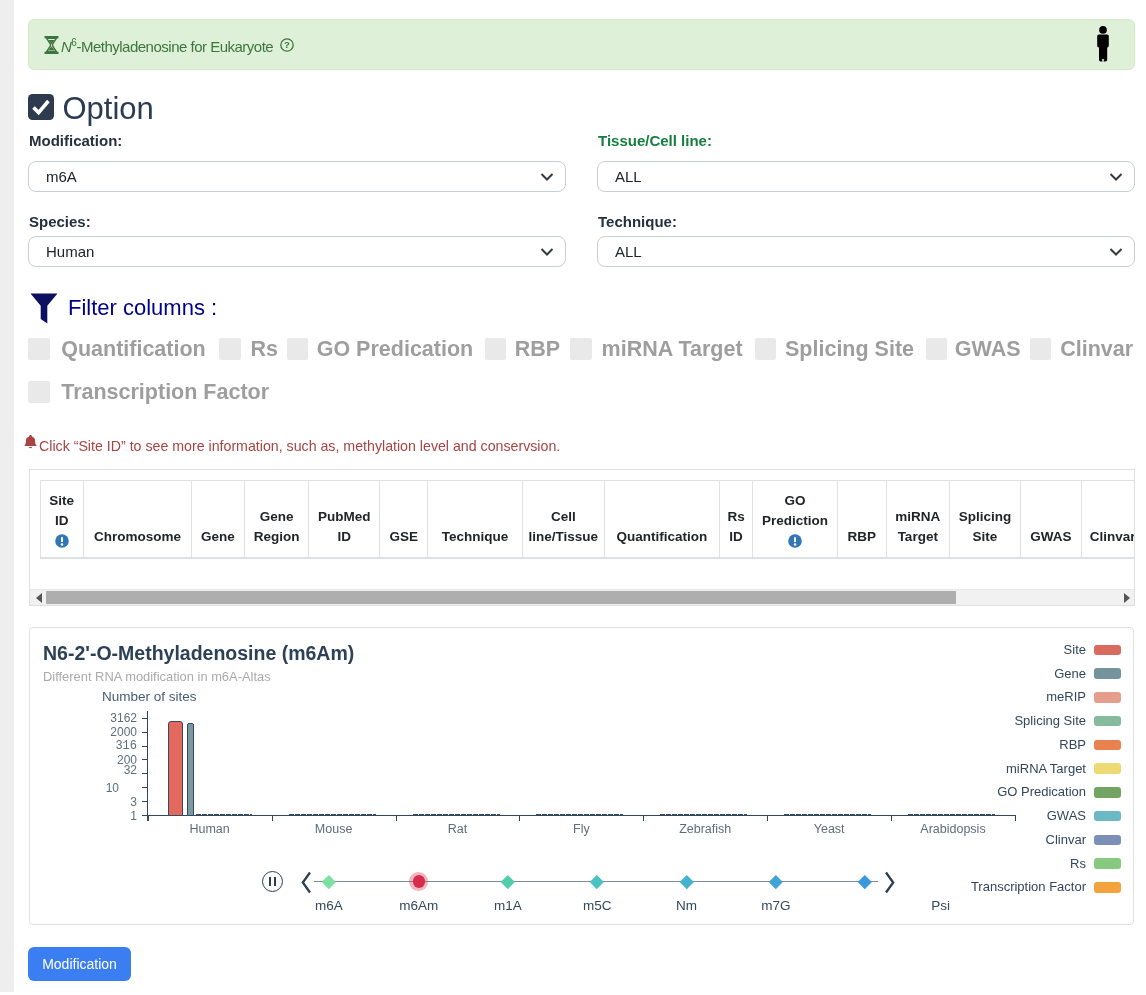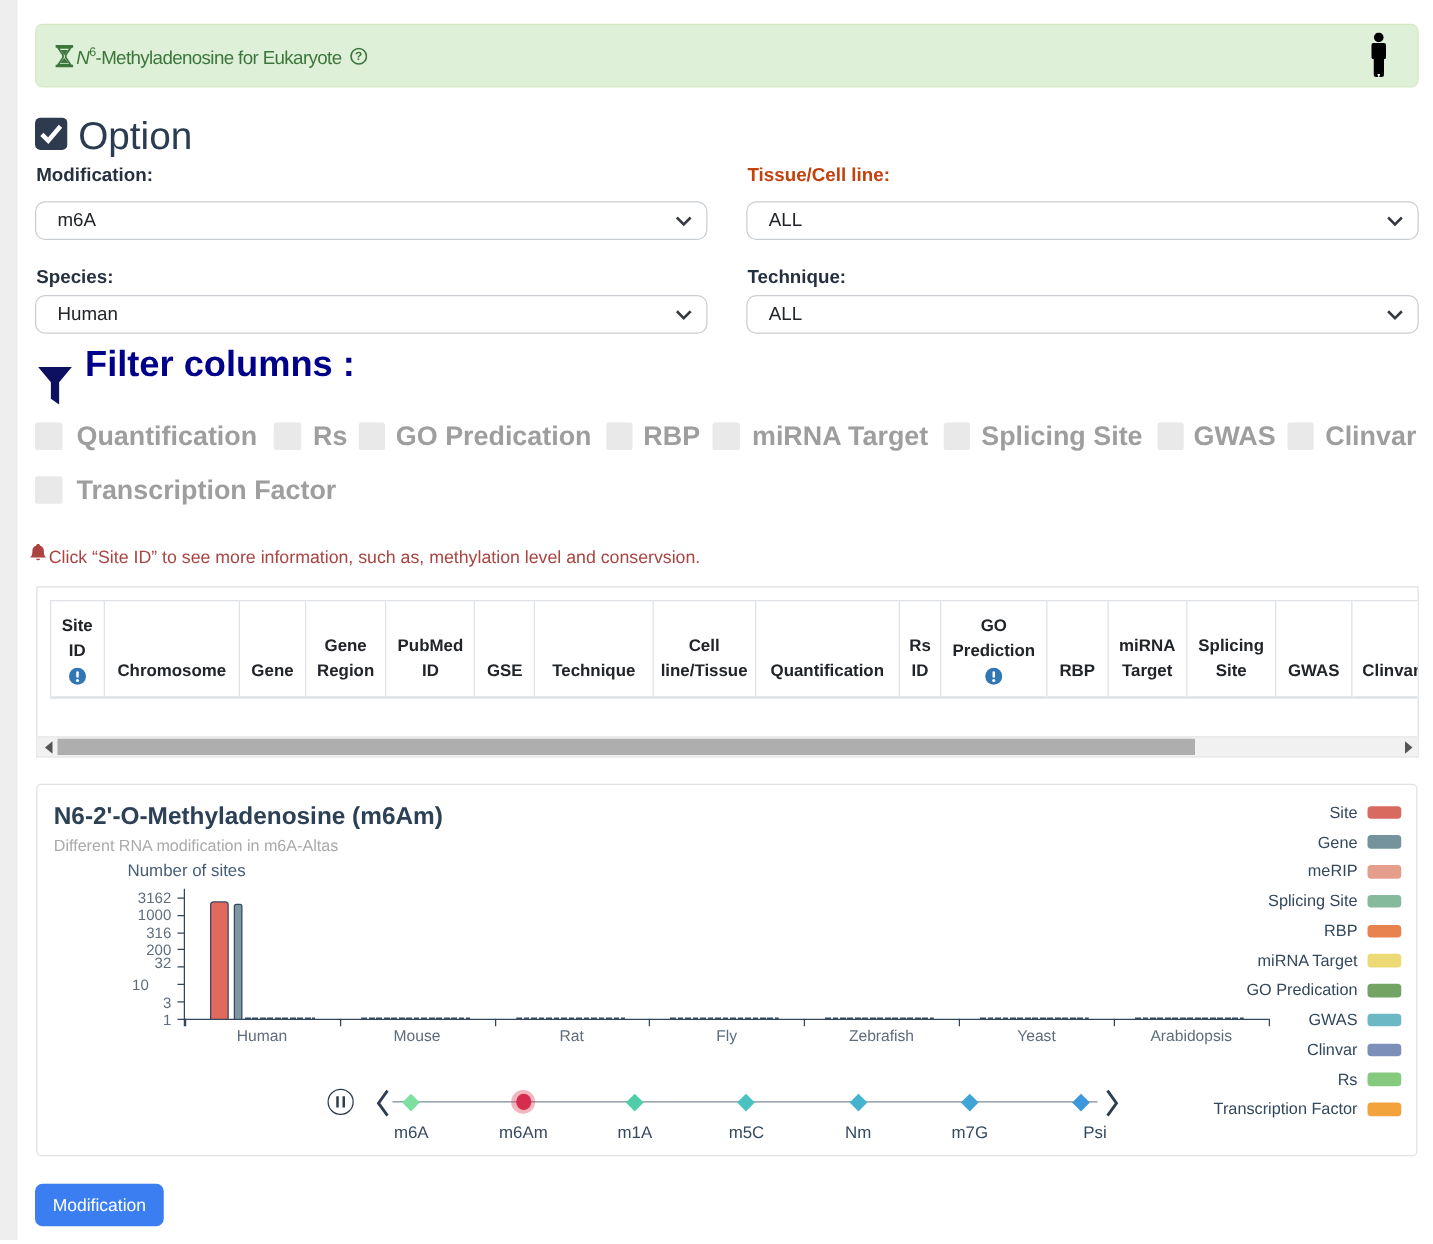--- a/index.html
+++ b/index.html
@@ -49,40 +49,40 @@
   <path d="M7 36.8 L5.9 33.2 h2.2 Z" fill="#fff"></path>
 </svg>
 
 <svg class="abs" style="left:28.3px;top:94px;" width="26" height="26" viewBox="0 0 26 26">
   <rect width="26" height="26" rx="4.5" fill="#2e3a4d"></rect>
   <path d="M5.5 13.5 L10.6 18.6 L20.4 7" stroke="#fff" stroke-width="3.6" fill="none"></path>
 </svg>
 <div class="abs" style="left:62.5px;top:91px;font-size:31px;color:#2b3b52;">Option</div>
 
 <div class="abs" style="left:29px;top:132px;font-size:15px;font-weight:bold;color:#263140;">Modification:</div>
-<div class="abs" style="left:598px;top:132px;font-size:15px;font-weight:bold;color:#c2410c;">Tissue/Cell line:</div>
+<div class="abs" style="left:598px;top:132px;font-size:15px;font-weight:bold;color:#15803d;">Tissue/Cell line:</div>
 <div class="abs" style="left:29px;top:213px;font-size:15px;font-weight:bold;color:#263140;">Species:</div>
 <div class="abs" style="left:598px;top:213px;font-size:15px;font-weight:bold;color:#263140;">Technique:</div>
 <div class="abs sel" style="left:28px;top:161px;width:538px;">m6A<svg width="14" height="8" viewBox="0 0 14 8">
       <path d="M1.5 1 L7 6.5 L12.5 1" fill="none" stroke="#343a40" stroke-width="2"></path>
     </svg></div>
 <div class="abs sel" style="left:597px;top:161px;width:538px;">ALL<svg width="14" height="8" viewBox="0 0 14 8">
       <path d="M1.5 1 L7 6.5 L12.5 1" fill="none" stroke="#343a40" stroke-width="2"></path>
     </svg></div>
 <div class="abs sel" style="left:28px;top:236px;width:538px;">Human<svg width="14" height="8" viewBox="0 0 14 8">
       <path d="M1.5 1 L7 6.5 L12.5 1" fill="none" stroke="#343a40" stroke-width="2"></path>
     </svg></div>
 <div class="abs sel" style="left:597px;top:236px;width:538px;">ALL<svg width="14" height="8" viewBox="0 0 14 8">
       <path d="M1.5 1 L7 6.5 L12.5 1" fill="none" stroke="#343a40" stroke-width="2"></path>
     </svg></div>
 
 <svg class="abs" style="left:30px;top:293px;" width="28" height="32" viewBox="0 0 28 32">
   <path d="M0.5 0.5 h27 L17.3 12.8 v17.8 l-6.6 -4.6 V12.8 Z" fill="#0d1060"></path>
 </svg>
-<div class="abs" style="left:68px;top:276px;font-size:29px;color:#00008b;font-weight:bold;">Filter columns&nbsp;:</div>
+<div class="abs" style="left:68px;top:295px;font-size:22px;color:#00008b;">Filter columns&nbsp;:</div>
 <div class="cbsq" style="left:28px;top:338px;"></div>
 <div class="cblb" style="left:61.2px;top:338px;">Quantification</div>
 <div class="cbsq" style="left:219.2px;top:338px;"></div>
 <div class="cblb" style="left:250.4px;top:338px;">Rs</div>
 <div class="cbsq" style="left:286.5px;top:338px;"></div>
 <div class="cblb" style="left:316.7px;top:338px;">GO Predication</div>
 <div class="cbsq" style="left:484.5px;top:338px;"></div>
 <div class="cblb" style="left:514.7px;top:338px;">RBP</div>
 <div class="cbsq" style="left:570.4px;top:338px;"></div>
 <div class="cblb" style="left:601.6px;top:338px;">miRNA Target</div>
@@ -154,23 +154,23 @@
 <div class="abs" style="left:6px;top:123px;width:0;height:0;border-top:5px solid transparent;border-bottom:5px solid transparent;border-right:6px solid #555;"></div>
 <div class="abs" style="left:1094px;top:123px;width:0;height:0;border-top:5px solid transparent;border-bottom:5px solid transparent;border-left:6px solid #555;"></div>
 </div>
 
 <div class="abs" style="left:29px;top:627px;width:1105px;height:298px;border:1px solid #e1e1e1;border-radius:4px;"></div>
 <div class="abs" style="left:43px;top:642px;font-size:19.5px;font-weight:bold;color:#2c4056;">N6-2'-O-Methyladenosine (m6Am)</div>
 <div class="abs" style="left:43px;top:669px;font-size:12.9px;color:#aaaaaa;">Different RNA modification in m6A-Altas</div>
 <div class="abs" style="left:102px;top:688.5px;font-size:13.5px;color:#475d75;">Number of sites</div>
 <div class="ylb" style="left:93px;top:711.2px;">3162</div>
 <div class="tick" style="left:141.5px;top:717.7px;width:6px;height:1px;"></div>
-<div class="ylb" style="left:93px;top:725.1px;">1000</div>
+<div class="ylb" style="left:93px;top:725.1px;">2000</div>
 <div class="tick" style="left:141.5px;top:731.6px;width:6px;height:1px;"></div>
-<div class="ylb" style="left:93px;top:739.0px;">316</div>
+<div class="ylb" style="left:93px;top:739.0px;font-family:Liberation Mono, monospace;">316</div>
 <div class="tick" style="left:141.5px;top:745.5px;width:6px;height:1px;"></div>
 <div class="ylb" style="left:93px;top:752.9px;">200</div>
 <div class="tick" style="left:141.5px;top:759.4px;width:6px;height:1px;"></div>
 <div class="ylb" style="left:93px;top:763px;">32</div>
 <div class="tick" style="left:141.5px;top:773.3px;width:6px;height:1px;"></div>
 <div class="ylb" style="left:75px;top:780.7px;">10</div>
 <div class="tick" style="left:141.5px;top:787.2px;width:6px;height:1px;"></div>
 <div class="ylb" style="left:93px;top:794.6px;">3</div>
 <div class="tick" style="left:141.5px;top:801.1px;width:6px;height:1px;"></div>
 <div class="ylb" style="left:93px;top:808.5px;">1</div>
@@ -242,14 +242,14 @@
 <div class="dia" style="left:592.4px;top:876.7px;background:#49c2c1;"></div>
 <div class="dia" style="left:681.7px;top:876.7px;background:#45b3cd;"></div>
 <div class="dia" style="left:771.0px;top:876.7px;background:#40a5d6;"></div>
 <div class="dia" style="left:860.3px;top:876.7px;background:#3b98dd;"></div>
 <div class="tllb" style="left:289.0px;top:898px;">m6A</div>
 <div class="tllb" style="left:378.7px;top:898px;">m6Am</div>
 <div class="tllb" style="left:467.9px;top:898px;">m1A</div>
 <div class="tllb" style="left:557.2px;top:898px;">m5C</div>
 <div class="tllb" style="left:646.5px;top:898px;">Nm</div>
 <div class="tllb" style="left:735.8px;top:898px;">m7G</div>
-<div class="tllb" style="left:836px;top:898px;">Psi</div>
+<div class="tllb" style="left:870px;top:898px;text-align:right;">Psi</div>
 <div class="abs" style="left:28px;top:947px;width:103px;height:34px;background:#3b7ef2;border-radius:6px;color:#fff;font-size:14px;line-height:34px;text-align:center;">Modification</div>
 
 </body></html>

